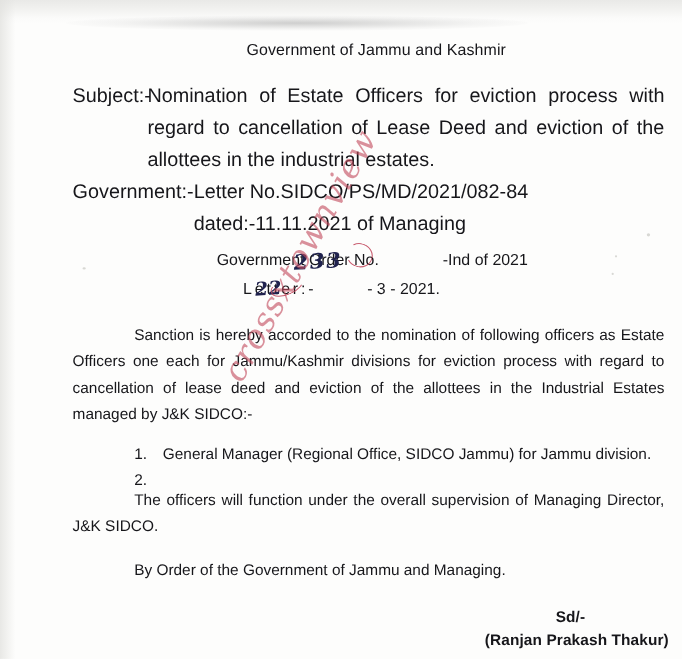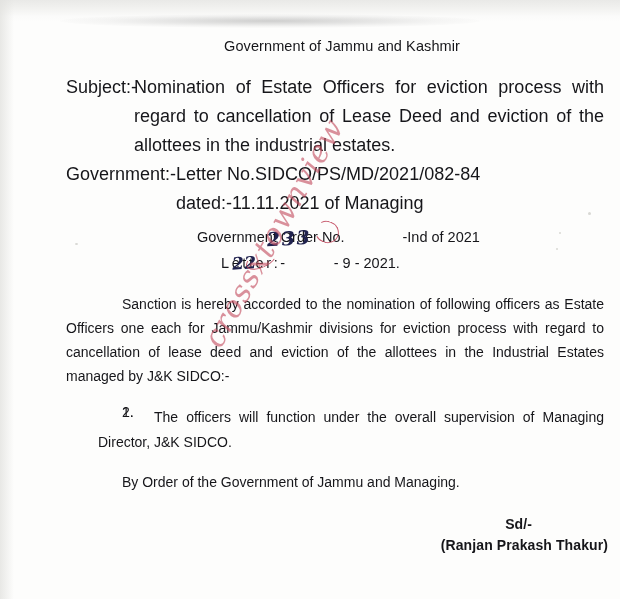--- a/index.html
+++ b/index.html
@@ -185,21 +185,21 @@
     line-height: 1.68;
     position: relative;
     padding-left: 26px;
   }
   .list li .num {
     position: absolute;
     left: 0;
     top: 0;
   }
 
-  .para-spaced { margin-top: 17px; margin-left: 32px; }
+  .para-spaced { margin-top: 17px; }
   .para-order  { margin-top: 16px; text-indent: 56px; }
 
   
   .signature {
     margin-top: 20px;
     padding-right: 44px;
     text-align: right;
     font-weight: bold;
     font-size: 14px;
     line-height: 1.52;
@@ -265,33 +265,34 @@
       </div>
     </div>
 
     <div class="order-block">
       <div class="order-line">
         <span>Government Order No.</span><span class="blank-gap"></span><span>-Ind of 2021</span>
         <span class="ink ink-order">233</span>
         <span class="pen-loop a"></span>
       </div>
       <div class="dated-line">
-        <span class="spaced">Letter:-</span><span class="blank-gap-sm"></span><span>- 9 - 2021.</span>
+        <span class="spaced">Letter:-</span><span class="blank-gap-sm"></span><span>- 3 - 2021.</span>
         <span class="ink ink-date">22</span>
         <span class="pen-loop b"></span>
       </div>
     </div>
 
     <div class="body">
 
       <p class="para">Sanction is hereby accorded to the nomination of following officers as Estate Officers one each for Jammu/Kashmir divisions for eviction process with regard to cancellation of lease deed and eviction of the allottees in the Industrial Estates managed by J&amp;K SIDCO:-</p>
 
       <ul class="list">
         <li>
           <span class="num">1.</span>
+          <span>General Manager (Regional Office, SIDCO Jammu) for Jammu division.</span>
         </li>
         <li>
           <span class="num">2.</span>
         </li>
       </ul>
 
       <p class="para para-spaced">The officers will function under the overall supervision of Managing Director, J&amp;K SIDCO.</p>
 
       <p class="para para-order">By Order of the Government of Jammu and Managing.</p>
     </div>

